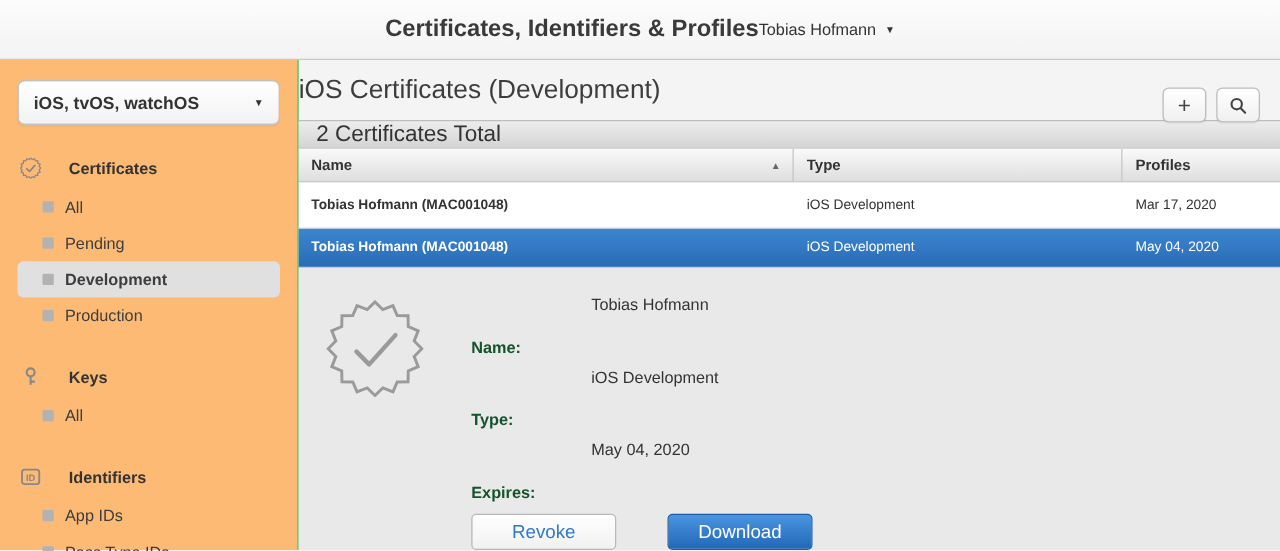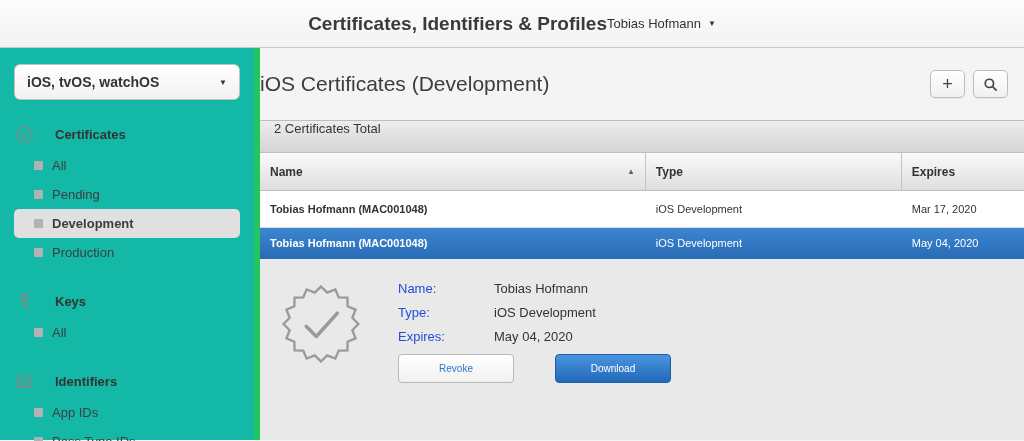--- a/index.html
+++ b/index.html
@@ -22,23 +22,23 @@
   }
   .app-title { font-size: 19px; font-weight: bold; color: #3a3a3a; }
   .user-menu { font-size: 13px; color: #333; display: flex; align-items: center; gap: 7px; cursor: pointer; }
   .caret { font-size: 8px; color: #333; }
 
   
   .page-body { display: flex; height: 392px; }
 
   
   .sidebar {
-    width: 260px;
-    background: #14b8a6;
-    border-right: 6px solid #22c55e;
+    width: 239px;
+    background: #fdba74;
+    border-right: 1px solid #22c55e;
     padding: 16px 14px 0 14px;
     flex: none;
   }
   .platform-select {
     width: 100%; height: 36px;
     background: linear-gradient(#ffffff, #f2f2f2);
     border: 1px solid #c2c2c2;
     border-radius: 6px;
     display: flex; align-items: center; justify-content: space-between;
     padding: 0 12px;
@@ -77,26 +77,26 @@
     font-size: 18px; color: #444; line-height: 1;
     cursor: pointer;
     box-shadow: 0 1px 1px rgba(0,0,0,0.05);
   }
 
   .summary-bar {
     height: 33px;
     background: linear-gradient(#ededed, #d4d4d4);
     border-top: 1px solid #bdbdbd;
     border-bottom: 1px solid #bdbdbd;
-    display: flex; 
+    display: flex; align-items: center;
     padding: 0 14px;
-    font-size: 13px; color: #333;
-  }
-
-  .thead { display: flex; height: 38px; background: linear-gradient(#fafafa, #dedede); border-bottom: 1px solid #bdbdbd; }
+    font-size: 18px; color: #333;
+  }
+
+  .thead { display: flex; height: 27px; background: linear-gradient(#fafafa, #dedede); border-bottom: 1px solid #bdbdbd; }
   .th {
     display: flex; align-items: center; justify-content: space-between;
     font-size: 12px; font-weight: bold; color: #333;
     padding: 0 10px;
     border-right: 1px solid #c3c3c3;
     cursor: pointer;
   }
   .th:last-child { border-right: none; }
   .col-name { width: 50.5%; }
   .col-type { width: 33.5%; }
@@ -107,28 +107,28 @@
   .trow .td { padding: 0 10px; overflow: hidden; white-space: nowrap; }
   .td.col-name { font-weight: bold; }
   .trow.selected { background: linear-gradient(#3c85d1, #2a6cb5); border-bottom: 1px solid #2a6cb5; height: 31px; }
   .trow.selected .td { color: #fff; }
 
   
   .detail { flex: 1; background: #e9e9e9; display: flex; padding: 22px 0 0 18px; }
   .seal-big { width: 78px; height: 78px; flex: none; margin: 4px 14px 0 4px; }
   .fields { margin-left: 24px; }
   .field-row { display: flex; font-size: 13px; margin-bottom: 9px; }
-  .field-label { width: 96px; font-weight: normal; color: #1d4ed8; flex: none; }
+  .field-label { width: 96px; font-weight: bold; color: #14532d; flex: none; margin-top: 34px; }
   .field-value { color: #333; }
   .actions { display: flex; gap: 13px; margin-top: 10px; }
   .btn {
     min-width: 116px; height: 29px;
     border-radius: 4px;
     font-family: "Liberation Sans", sans-serif;
-    font-size: 10px;
+    font-size: 15px;
     display: inline-flex; align-items: center; justify-content: center;
     cursor: pointer;
     padding: 0 16px;
   }
   .btn-revoke {
     background: linear-gradient(#ffffff, #f1f1f1);
     border: 1px solid #b9b9b9;
     color: #2d7ac9;
   }
   .btn-download {
@@ -242,21 +242,21 @@
     <div class="table">
       <div class="thead">
         <div class="th col-name">
           <span>Name</span>
           <span class="sort-arrow">▲</span>
         </div>
         <div class="th col-type">
           <span>Type</span>
         </div>
         <div class="th col-expires">
-          <span>Expires</span>
+          <span>Profiles</span>
         </div>
       </div>
 
       <div class="trow">
         <div class="td col-name">Tobias Hofmann (MAC001048)</div>
         <div class="td col-type">iOS Development</div>
         <div class="td col-expires">Mar 17, 2020</div>
       </div>
 
       <div class="trow selected">

